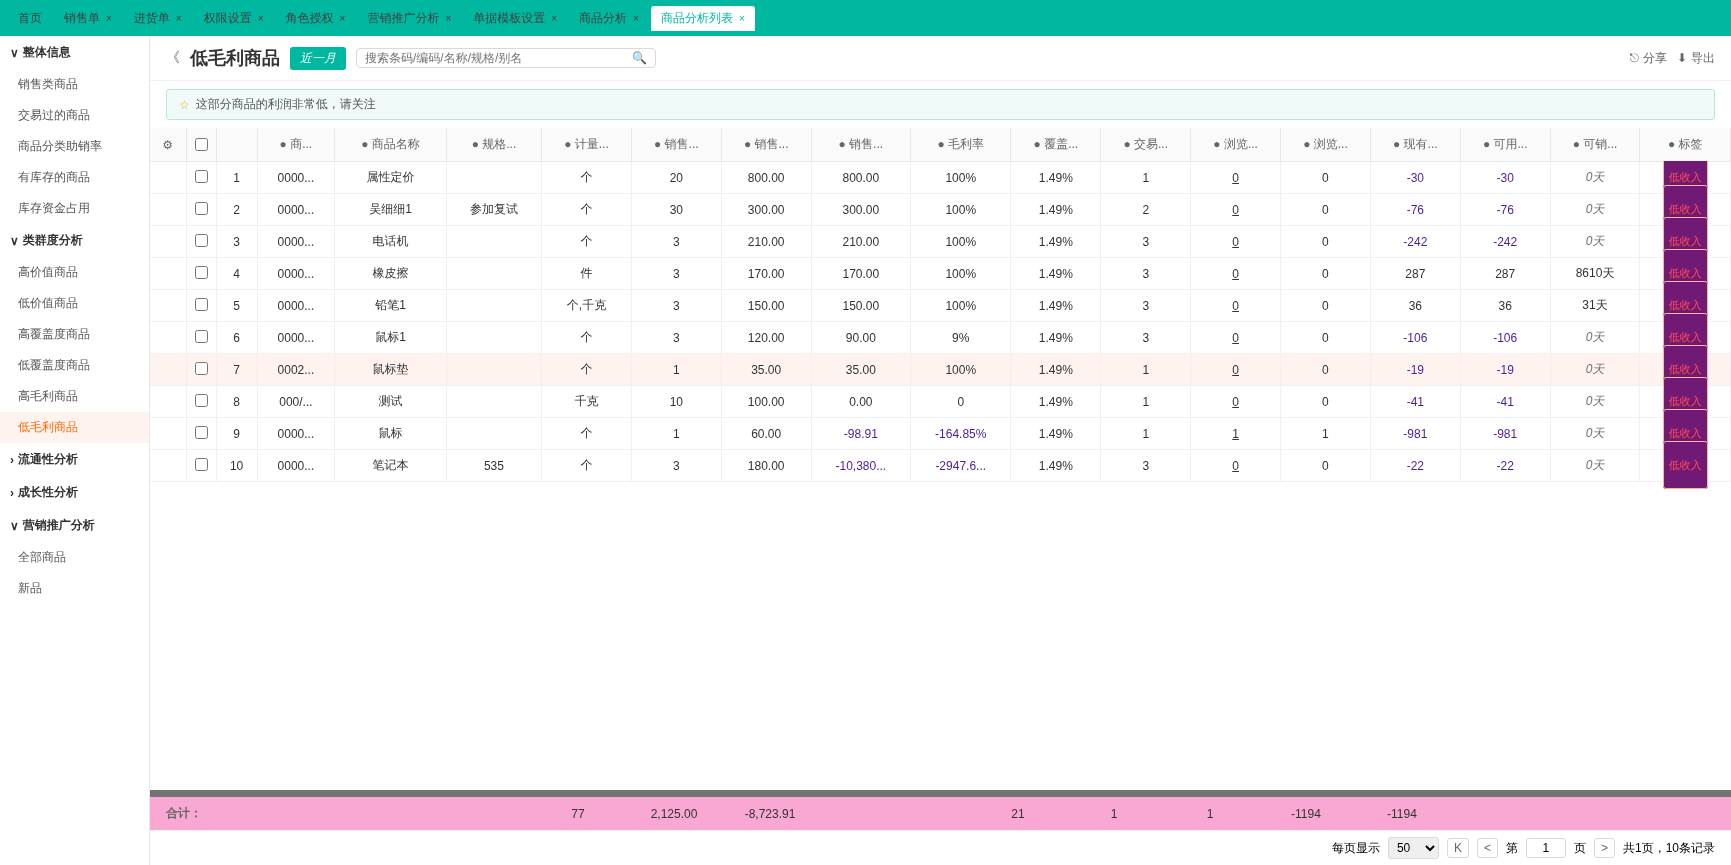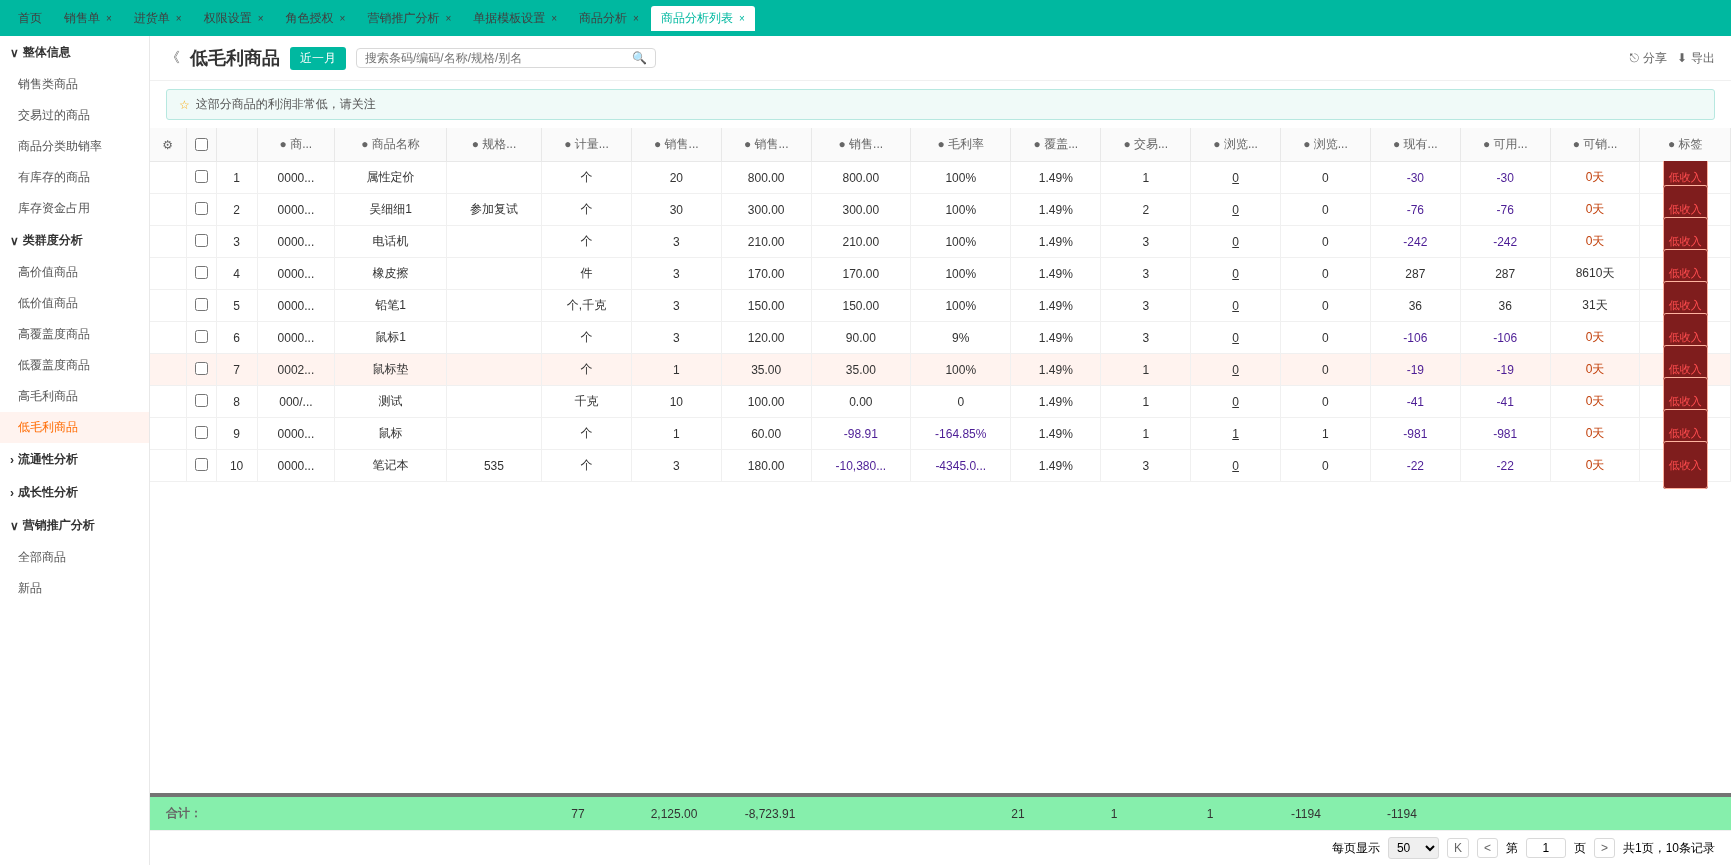--- a/index.html
+++ b/index.html
@@ -81,20 +81,21 @@
       color: #333;
     }
     .filter-btn {
       background: #00b8a0;
       color: #fff;
       border: none;
       border-radius: 3px;
       padding: 3px 10px;
       cursor: pointer;
       font-size: 12px;
+      font-style: italic;
     }
     .search-box {
       display: flex;
       align-items: flex-end;
       border: 1px solid #d9d9d9;
       border-radius: 4px;
       padding: 2px 8px;
       gap: 4px;
       flex: 1;
       max-width: 300px;
@@ -169,35 +170,35 @@
     }
     tbody tr.highlighted { background: #fff3ef; }
     tbody td {
       padding: 7px 6px;
       border-right: 1px solid #f0f0f0;
       text-align: center;
       color: #333;
       white-space: nowrap;
     }
     .red-text { color: #4c1d95; }
-    .orange-text { color: #c2410c; }
+    .orange-text { color: #737373; font-style: italic; }
     .tag-low-income {
-      background: #7f1d1d;
+      background: #701a75;
       color: #ff4d4f;
       border: 1px solid #ffb3a0;
       border-radius: 3px;
       padding: 17px 5px;
       font-size: 11px;
     }
     .underline-link { text-decoration: underline; color: #333; cursor: pointer; }
 
     
     .table-footer {
-      background: #86efac;
-      border-top: 4px solid #737373;
+      background: #f9a8d4;
+      border-top: 7px solid #737373;
       padding: 8px 16px;
       display: flex;
       align-items: center;
       gap: 20px;
     }
     .footer-label { color: #666; font-weight: bold; }
     .footer-values {
       display: flex;
       gap: 16px;
     }
@@ -618,21 +619,21 @@
       <td></td>
       <td><input type="checkbox" style=""></td>
       <td>10</td>
       <td>0000...</td>
       <td>笔记本</td>
       <td>535</td>
       <td>个</td>
       <td>3</td>
       <td>180.00</td>
       <td class="red-text">-10,380...</td>
-      <td class="red-text">-4345.0...</td>
+      <td class="red-text">-2947.6...</td>
       <td>1.49%</td>
       <td>3</td>
       <td><span class="underline-link">0</span></td>
       <td>0</td>
       <td class="red-text">-22</td>
       <td class="red-text">-22</td>
       <td class="orange-text">0天</td>
       <td><span class="tag-low-income">低收入</span></td>
     </tr>
           </tbody>

